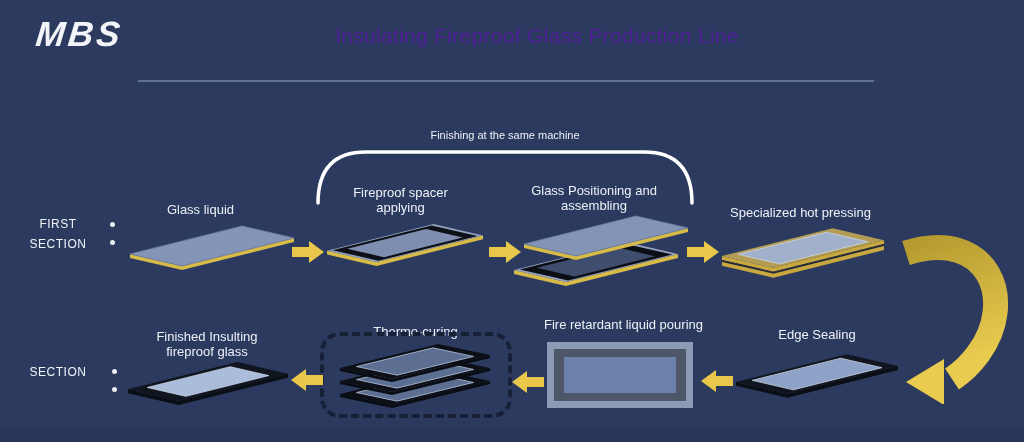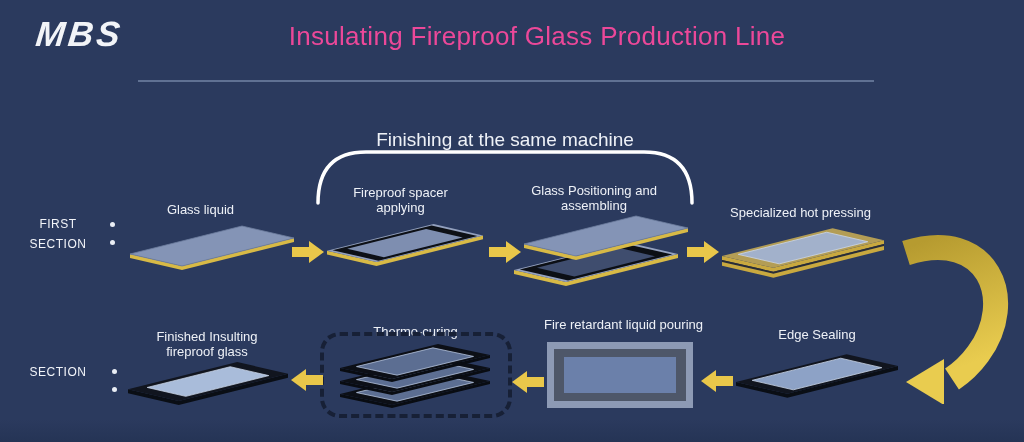--- a/index.html
+++ b/index.html
@@ -9,29 +9,29 @@
     font-family:"Liberation Sans", sans-serif;
     color:#e9edf4;
   }
   .abs{position:absolute;}
   .logo{
     left:36px;top:14px;font-size:35px;font-weight:800;font-style:italic;
     letter-spacing:3px;color:#f2f4f8;transform:skewX(-6deg);
   }
   .title{
     left:180px;top:23px;width:714px;text-align:center;
-    font-size:26px;line-height:26px;color:#ec4899;letter-spacing:.3px;
+    font-size:21px;line-height:26px;color:#4c1d95;letter-spacing:.3px;
   }
   .underline{
     left:138px;top:80px;width:736px;height:2px;
     background:rgba(150,168,200,.5);
   }
   .bracket-label{
     left:318px;top:129px;width:374px;text-align:center;
-    font-size:19px;color:#eef1f7;
+    font-size:11px;color:#eef1f7;
   }
   .section-label{
     font-size:12px;line-height:19.5px;text-align:center;color:#f2f4f9;
     letter-spacing:.5px;
   }
   .bullets{display:flex;flex-direction:column;gap:13px;}
   .bullets .dot{width:5px;height:5px;border-radius:50%;background:#e9edf4;}
   .step-label{
     font-size:13px;line-height:14.5px;text-align:center;color:#eef1f7;
   }

